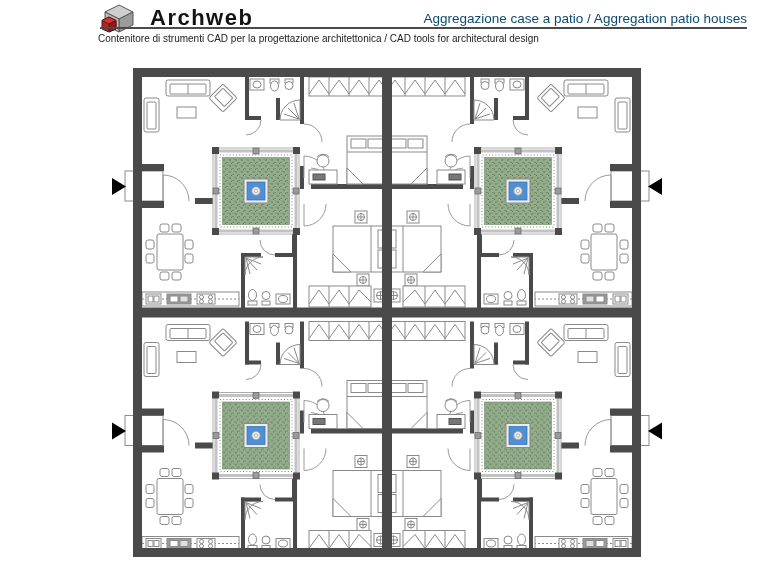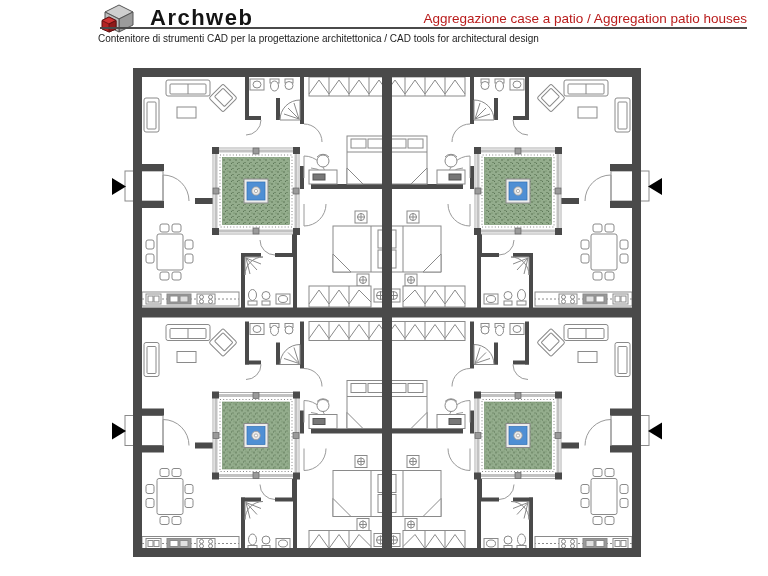--- a/index.html
+++ b/index.html
@@ -1,21 +1,21 @@
 <!DOCTYPE html>
 <html><head>
 <meta charset="utf-8">
 <style>
   html,body{margin:0;padding:0;background:#fff;}
   .canvas{position:relative;width:768px;height:576px;background:#fff;overflow:hidden;
           font-family:"Liberation Sans", sans-serif;}
   .logo{position:absolute;left:100px;top:4px;width:38px;height:30px;}
   .brand{position:absolute;left:150px;top:5px;font-size:22px;font-weight:600;
          letter-spacing:1.5px;color:#141414;}
-  .title{position:absolute;right:21px;top:11px;font-size:13.5px;color:#b91c1c;}
+  .title{position:absolute;right:21px;top:11px;font-size:13.5px;color:#0c4a6e;}
   .rule{position:absolute;left:100px;right:21px;top:27px;border-top:2px solid #4a4a4a;height:0;}
   .subtitle{position:absolute;left:98px;top:33px;font-size:10px;color:#222;}
   .plan-svg{position:absolute;left:0;top:0;}
 </style>
 </head>
 <body>
 
 <div class="canvas">
 
   <svg class="logo" viewBox="0 0 38 30">

